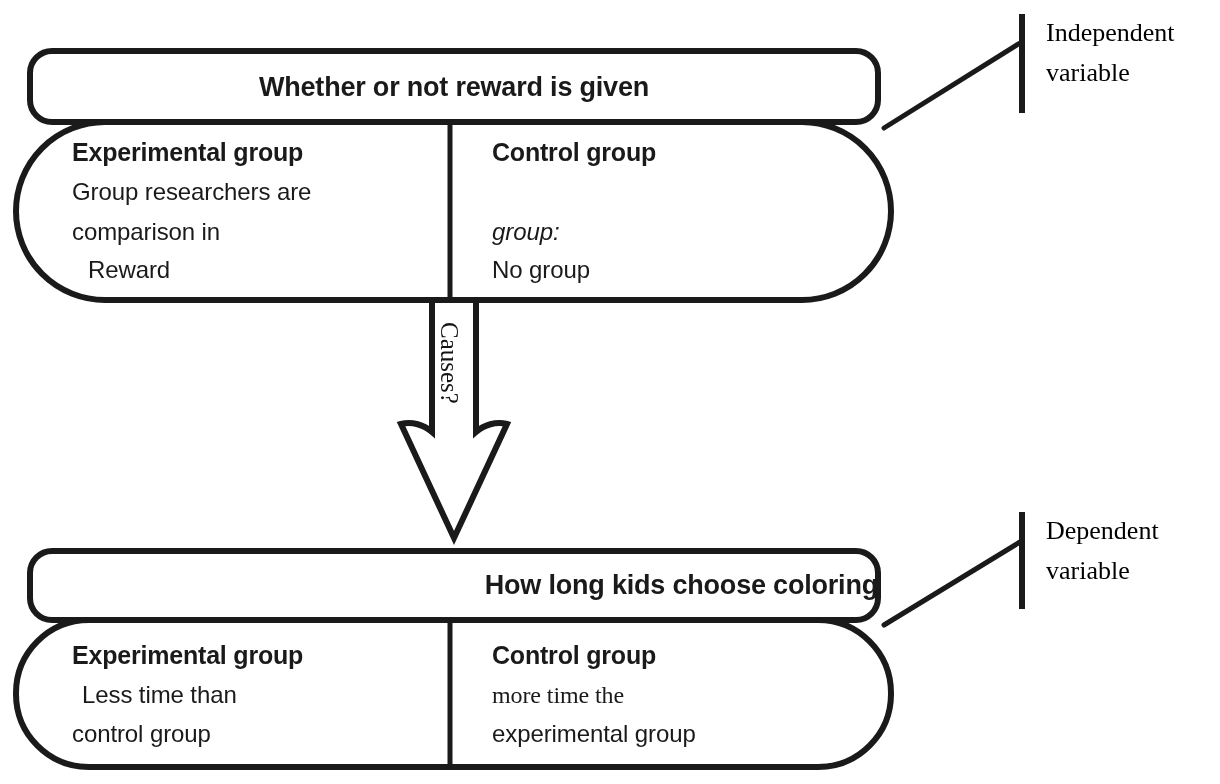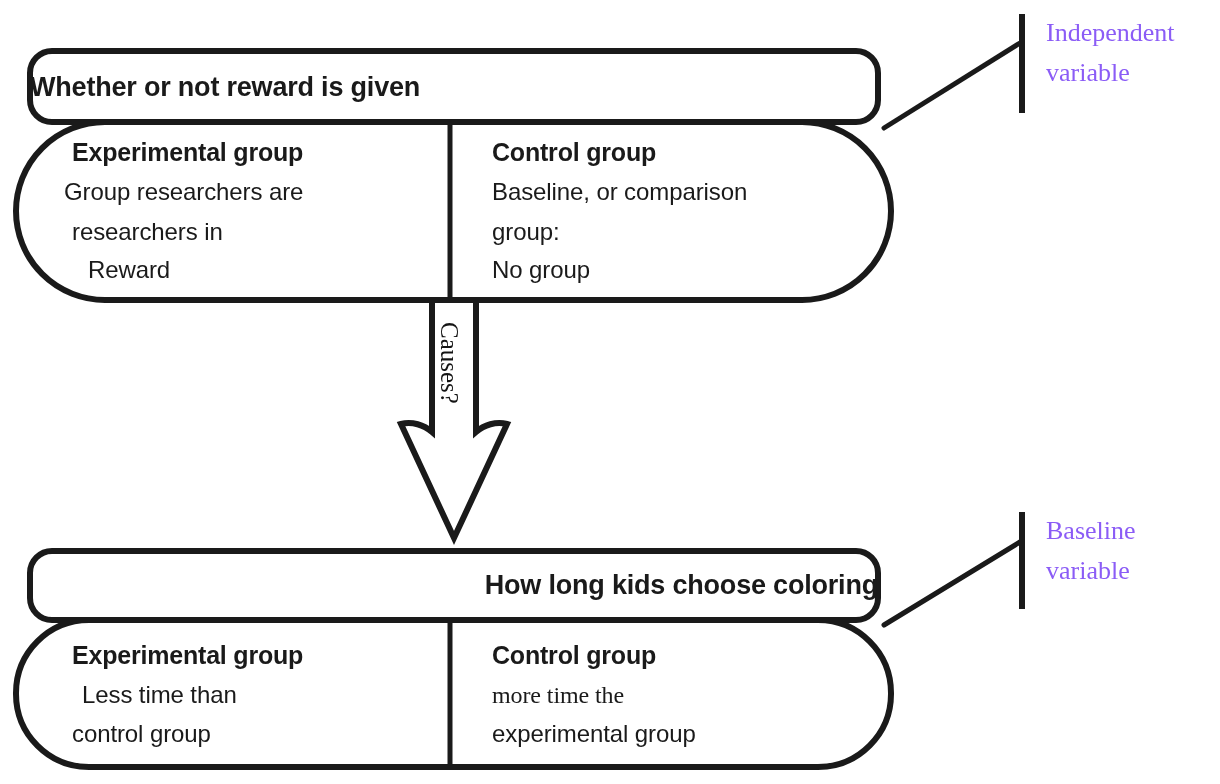--- a/index.html
+++ b/index.html
@@ -47,21 +47,21 @@
     font-family: "Liberation Sans", sans-serif;
     font-weight: normal;
     font-size: 24px;
     letter-spacing: -0.1px;
   }
   
   .anno {
     font-family: "Liberation Serif", "DejaVu Serif", serif;
     font-weight: normal;
     font-size: 26px;
-    color: #8b5cf6;
+    color: #000000;
   }
   
   .arrow-label {
     font-family: "Liberation Serif", "DejaVu Serif", serif;
     font-size: 25px;
     color: #141414;
     transform-origin: left top;
     transform: rotate(90deg);
   }
 </style>
@@ -92,43 +92,42 @@
     <rect x="16" y="620" width="875" height="147" rx="73" ry="73" fill="#ffffff" stroke="#1a1a1a" stroke-width="6"></rect>
 
     <rect x="30" y="551" width="848" height="69" rx="22" ry="22" fill="#ffffff" stroke="#1a1a1a" stroke-width="6"></rect>
 
     <line x1="450" y1="620" x2="450" y2="767" stroke="#1a1a1a" stroke-width="5"></line>
 
     <line x1="884" y1="625" x2="1020" y2="542" stroke="#1a1a1a" stroke-width="5" stroke-linecap="round"></line>
     <line x1="1022" y1="512" x2="1022" y2="609" stroke="#1a1a1a" stroke-width="6" stroke-linecap="butt"></line>
   </svg>
 
-  <div class="txt bar-title" style="left:30px; top:74px; width:848px; text-align:left;">Whether or not reward is given</div>
+  <div class="txt bar-title" style="left:30px; top:74px; width:848px; text-align:center;">Whether or not reward is given</div>
 
   <div class="txt grp-head" style="left:72px; top:140px;">Experimental group</div>
-  <div class="txt grp-body" style="left:64px; top:180px;">Group researchers are</div>
-  <div class="txt grp-body" style="left:72px; top:220px;">researchers in</div>
+  <div class="txt grp-body" style="left:72px; top:180px;">Group researchers are</div>
+  <div class="txt grp-body" style="left:72px; top:220px;">comparison in</div>
   <div class="txt grp-body" style="left:88px; top:258px;">Reward</div>
 
   <div class="txt grp-head" style="left:492px; top:140px;">Control group</div>
-  <div class="txt grp-body" style="left:492px; top:180px;">Baseline, or comparison</div>
-  <div class="txt grp-body" style="left:492px; top:220px;">group:</div>
+  <div class="txt grp-body" style="left:492px; top:220px;font-style:italic;">group:</div>
   <div class="txt grp-body" style="left:492px; top:258px;">No group</div>
 
   <div class="txt anno" style="left:1046px; top:20px;">Independent</div>
   <div class="txt anno" style="left:1046px; top:60px;">variable</div>
 
   <div class="txt arrow-label" style="left:462px; top:322px;">Causes?</div>
 
   <div class="txt bar-title" style="left:30px; top:572px; width:848px; text-align:right;">How long kids choose coloring</div>
 
   <div class="txt grp-head" style="left:72px; top:643px;">Experimental group</div>
   <div class="txt grp-body" style="left:72px; top:683px;margin-left:10px;">Less time than</div>
   <div class="txt grp-body" style="left:72px; top:722px;">control group</div>
 
   <div class="txt grp-head" style="left:492px; top:643px;">Control group</div>
   <div class="txt grp-body" style="left:492px; top:683px;font-family:Liberation Serif, serif;">more time the</div>
   <div class="txt grp-body" style="left:492px; top:722px;">experimental group</div>
 
-  <div class="txt anno" style="left:1046px; top:518px;">Baseline</div>
+  <div class="txt anno" style="left:1046px; top:518px;">Dependent</div>
   <div class="txt anno" style="left:1046px; top:558px;">variable</div>
 
 </div>
 
 </body></html>

